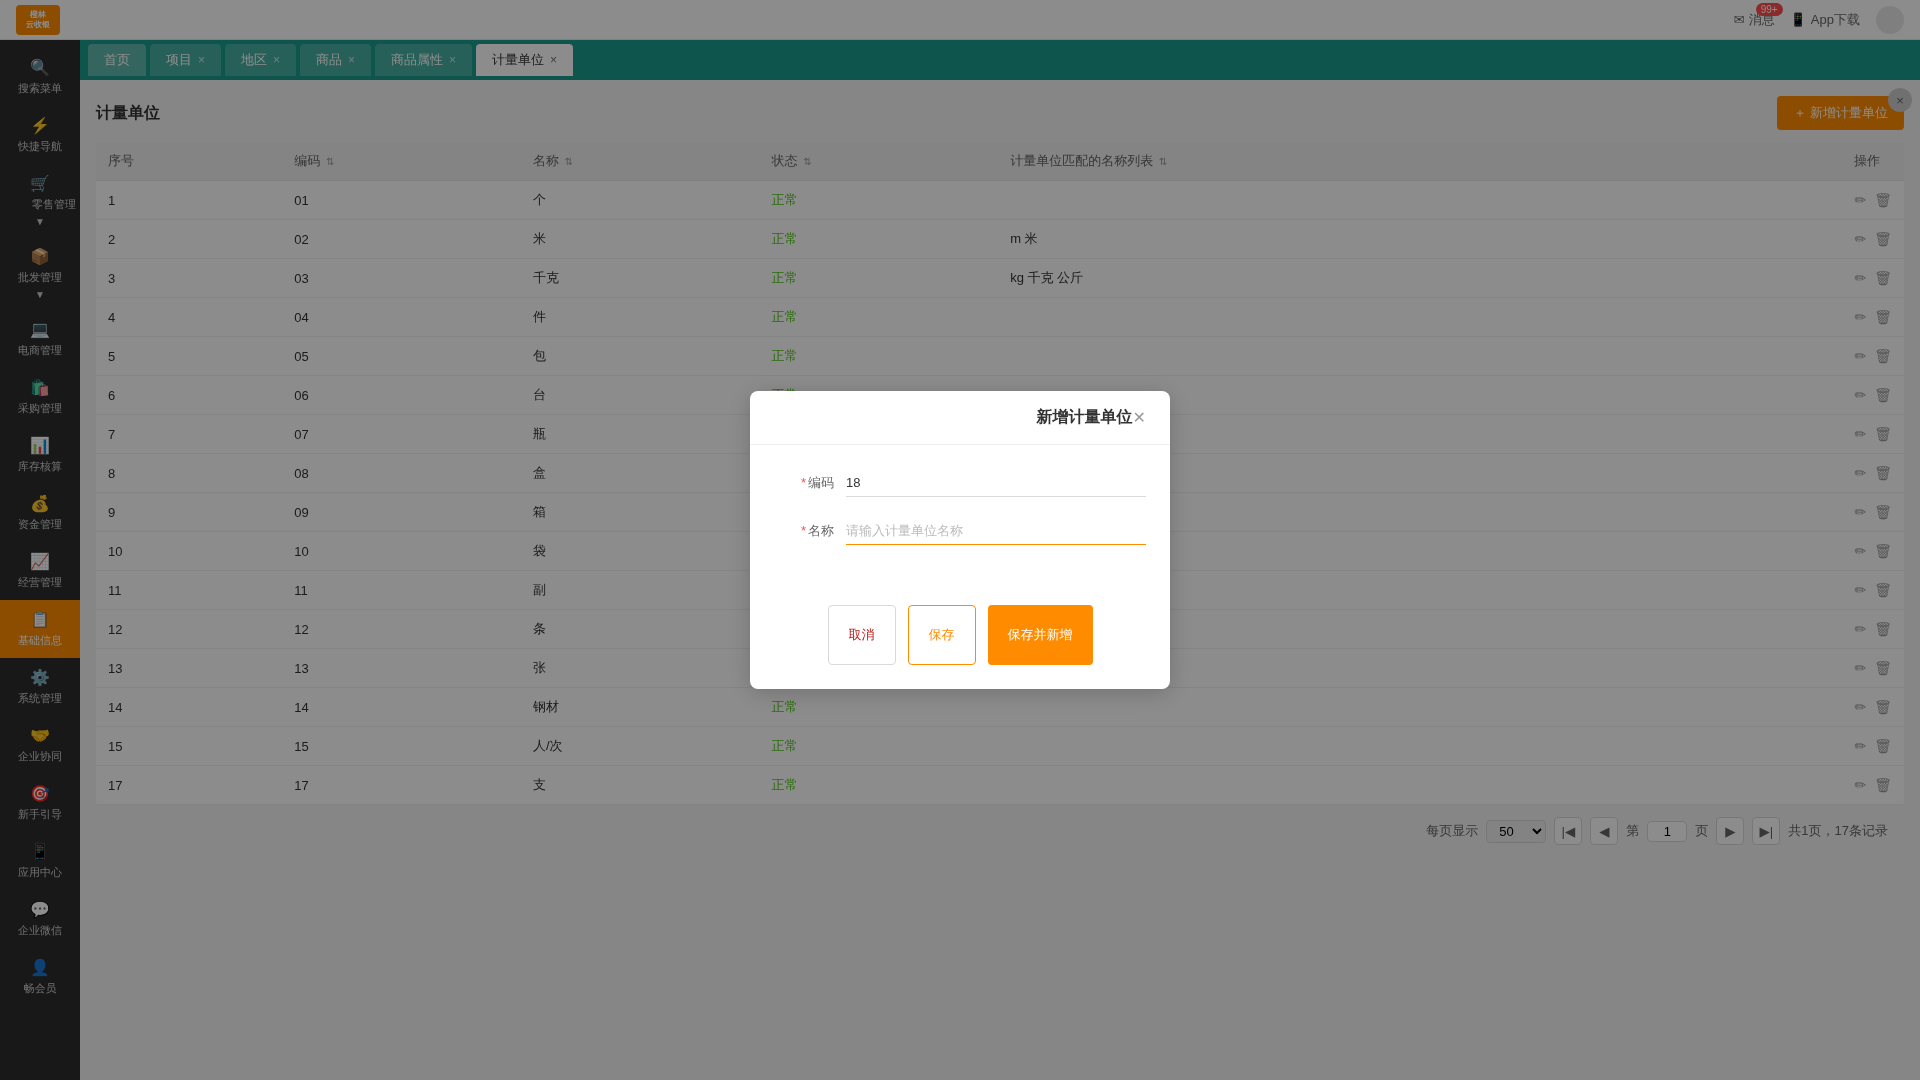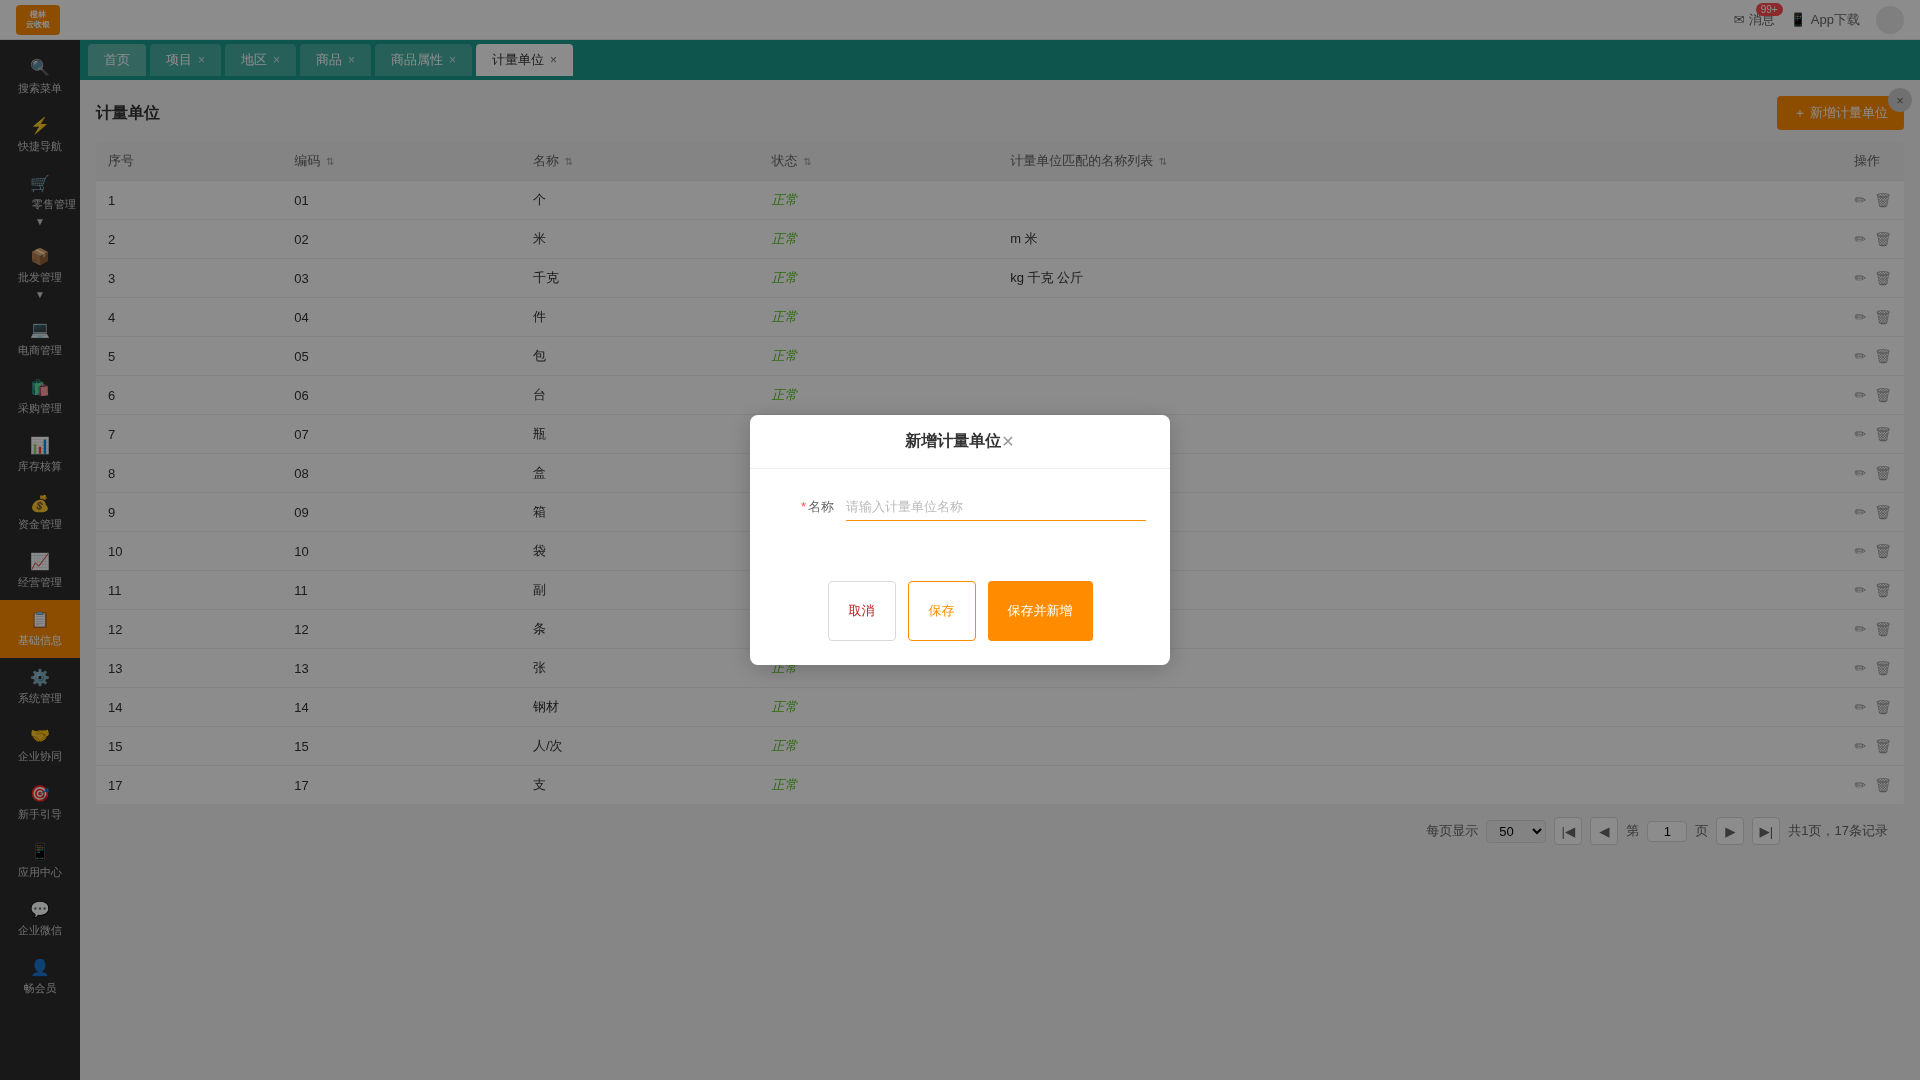--- a/index.html
+++ b/index.html
@@ -44,34 +44,34 @@
     .page-title { font-size: 16px; font-weight: bold; color: #333; }
     .add-btn { background: #ff8c00; color: #fff; border: none; padding: 8px 16px; border-radius: 4px; cursor: pointer; font-size: 13px; }
 
     
     .table-wrapper { background: #fff; border-radius: 4px; overflow: hidden; }
     table { width: 100%; border-collapse: collapse; font-size: 13px; }
     thead tr { background: #f0f0f0; }
     th { padding: 10px 12px; text-align: left; font-weight: normal; color: #666; border-bottom: 1px solid #e8e8e8; white-space: nowrap; }
     th .sort-icon { color: #999; font-size: 10px; margin-left: 2px; }
     td { padding: 10px 12px; border-bottom: 1px solid #f0f0f0; color: #333; }
-    .status-normal { color: #52c41a; font-style: italic; }
+    .status-normal { color: #52c41a; }
     .action-icons { display: flex; gap: 8px; }
     .action-icon { color: #999; cursor: pointer; font-size: 14px; }
 
     
     .pagination { display: flex; align-items: center; justify-content: flex-end; padding: 12px 16px; gap: 8px; font-size: 13px; color: #666; }
     .page-select { border: 1px solid #d9d9d9; border-radius: 4px; padding: 2px 8px; font-size: 13px; }
     .page-btn { width: 28px; height: 28px; border: 1px solid #d9d9d9; border-radius: 4px; background: #fff; cursor: pointer; display: flex; align-items: center; justify-content: center; color: #666; }
     .page-input { width: 40px; border: 1px solid #d9d9d9; border-radius: 4px; padding: 2px 4px; text-align: center; font-size: 13px; }
 
     
     .modal-overlay { position: fixed; top: 0; left: 0; width: 100%; height: 100%; background: rgba(0,0,0,0.45); display: flex; align-items: center; justify-content: center; z-index: 1000; }
     .modal { background: #fff; border-radius: 8px; width: 420px; padding: 0; box-shadow: 0 4px 24px rgba(0,0,0,0.2); }
-    .modal-header { padding: 16px 24px; border-bottom: 1px solid #f0f0f0; display: flex; justify-content: center; align-items: center; }
+    .modal-header { padding: 16px 24px; border-bottom: 1px solid #f0f0f0; display: flex; justify-content: flex-end; align-items: center; }
     .modal-title { font-size: 16px; font-weight: bold; color: #333; }
     .modal-close { cursor: pointer; color: #999; font-size: 16px; background: none; border: none; }
     .modal-body { padding: 24px; }
     .form-row { display: flex; align-items: center; margin-bottom: 20px; }
     .form-label { width: 60px; text-align: right; margin-right: 12px; color: #666; font-size: 13px; }
     .form-label .required { color: #ff4d4f; margin-right: 2px; }
     .form-input { flex: 1; border: none; border-bottom: 1px solid #d9d9d9; padding: 6px 0; font-size: 13px; outline: none; color: #333; }
     .form-input.active-border { border-bottom: 1px solid #ff8c00; }
     .form-input::placeholder { color: #bbb; }
     .modal-footer { padding: 16px 24px 24px; display: flex; justify-content: center; gap: 12px; }
@@ -460,20 +460,26 @@
 
 <div class="modal-overlay">
   <div class="modal">
     <div class="modal-header">
       <span class="modal-title">新增计量单位</span>
       <button class="modal-close">✕</button>
     </div>
     <div class="modal-body">
       <div class="form-row">
         <div class="form-label">
+          <span class="required">*</span><span>编码</span>
+        </div>
+        <input class="form-input" type="text" value="18" style="">
+      </div>
+      <div class="form-row">
+        <div class="form-label">
           <span class="required">*</span><span>名称</span>
         </div>
         <input class="form-input active-border" type="text" placeholder="请输入计量单位名称" style="">
       </div>
     </div>
     <div class="modal-footer">
       <button class="btn-cancel">取消</button>
       <button class="btn-save">保存</button>
       <button class="btn-save-new">保存并新增</button>
     </div>

